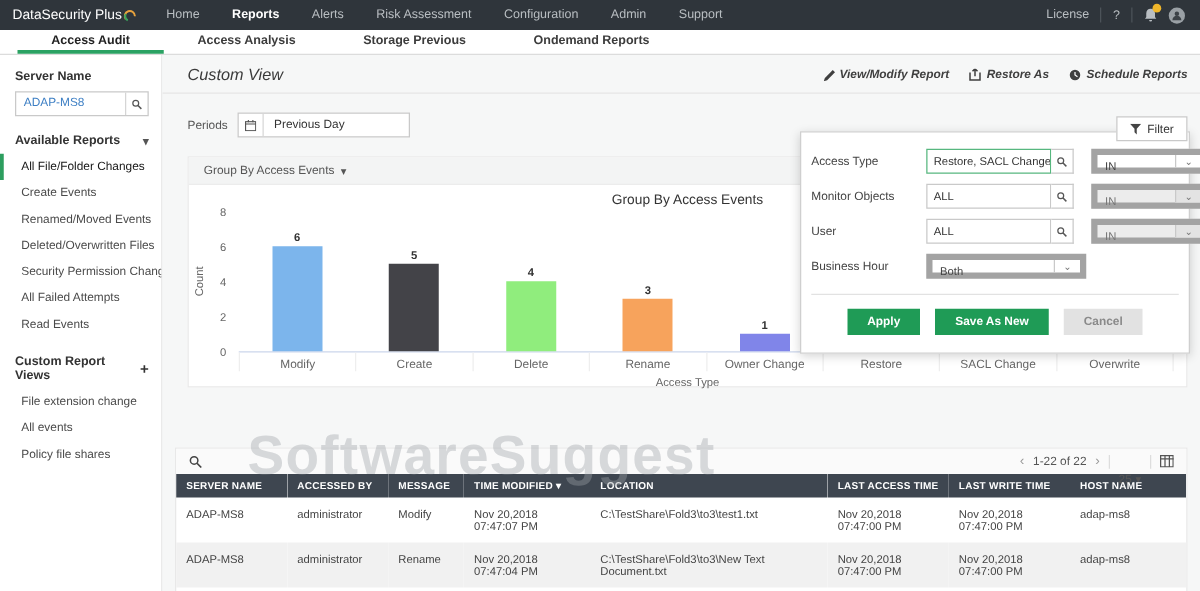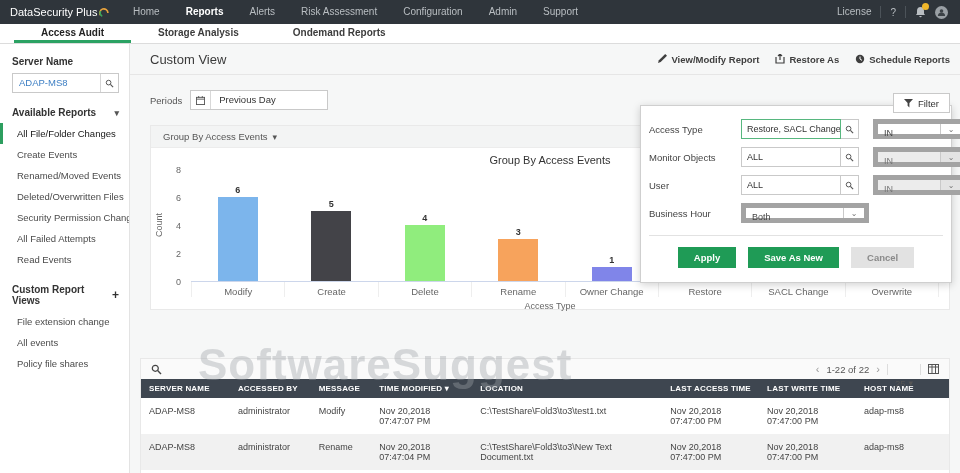--- a/index.html
+++ b/index.html
@@ -44,25 +44,25 @@
   .side-caret { color:#555; font-size:9px; cursor:pointer; }
   .side-plus { color:#333; font-size:12px; font-weight:bold; cursor:pointer; }
   .side-item { padding:5px 8px 5px 14px; border-left:3px solid transparent; cursor:pointer;
     white-space:nowrap; overflow:hidden; }
   .side-item.active { border-left-color:#2d9e5f; color:#161616; }
 
   .main { flex:1; position:relative; background:#f6f7f7; height:429px; }
 
   
   .main-header { height:31px; display:flex; align-items:center; border-bottom:1px solid #e6e6e6;
-    padding:0 10px 0 20px; background:#f6f7f7; }
+    padding:0 10px 0 20px; background:#f6f7f7;font-style:italic; }
   .page-title { font-size:13px; color:#3a3a3a; }
   .header-actions { margin-left:auto; display:flex; gap:16px; font-size:9.5px;
     font-weight:bold; color:#3f3f3f; }
-  .h-action { display:flex; align-items:flex-start; gap:4px; cursor:pointer; }
+  .h-action { display:flex; align-items:flex-end; gap:4px; cursor:pointer; }
 
   
   .periods-row { margin:15px 10px 0 20px; display:flex; align-items:center; height:20px; }
   .periods-label { font-size:9.5px; color:#555; margin-right:8px; }
   .periods-box { display:flex; height:20px; border:1px solid #c9c9c9; background:#fff;
     width:138px; cursor:pointer; }
   .cal-cell { width:20px; border-right:1px solid #d8d8d8; display:flex;
     align-items:center; justify-content:center; color:#555; }
   .periods-value { padding:0 8px; line-height:18px; font-size:9.5px; color:#333; }
   .filter-btn { position:absolute; top:49px; right:10px; height:20px; z-index:30;
@@ -180,21 +180,22 @@
       <svg width="9" height="9" viewBox="0 0 10 10" fill="#3c4247">
         <circle cx="5" cy="3.4" r="2"></circle>
           <path d="M1 9 a4 4 0 0 1 8 0 Z"></path>
       </svg>
     </span>
   </div>
 </nav>
 
 <div class="tabbar">
   <div class="tab active">Access Audit</div>
-  <div class="tab">Storage Analysis</div>
+  <div class="tab">Access Analysis</div>
+  <div class="tab">Storage Previous</div>
   <div class="tab">Ondemand Reports</div>
 </div>
 
 <div class="app">
 
   <aside class="sidebar">
     <div class="side-label">Server Name</div>
     <div class="server-input">
       <span class="server-val">ADAP-MS8</span>
       <span class="input-icon">

